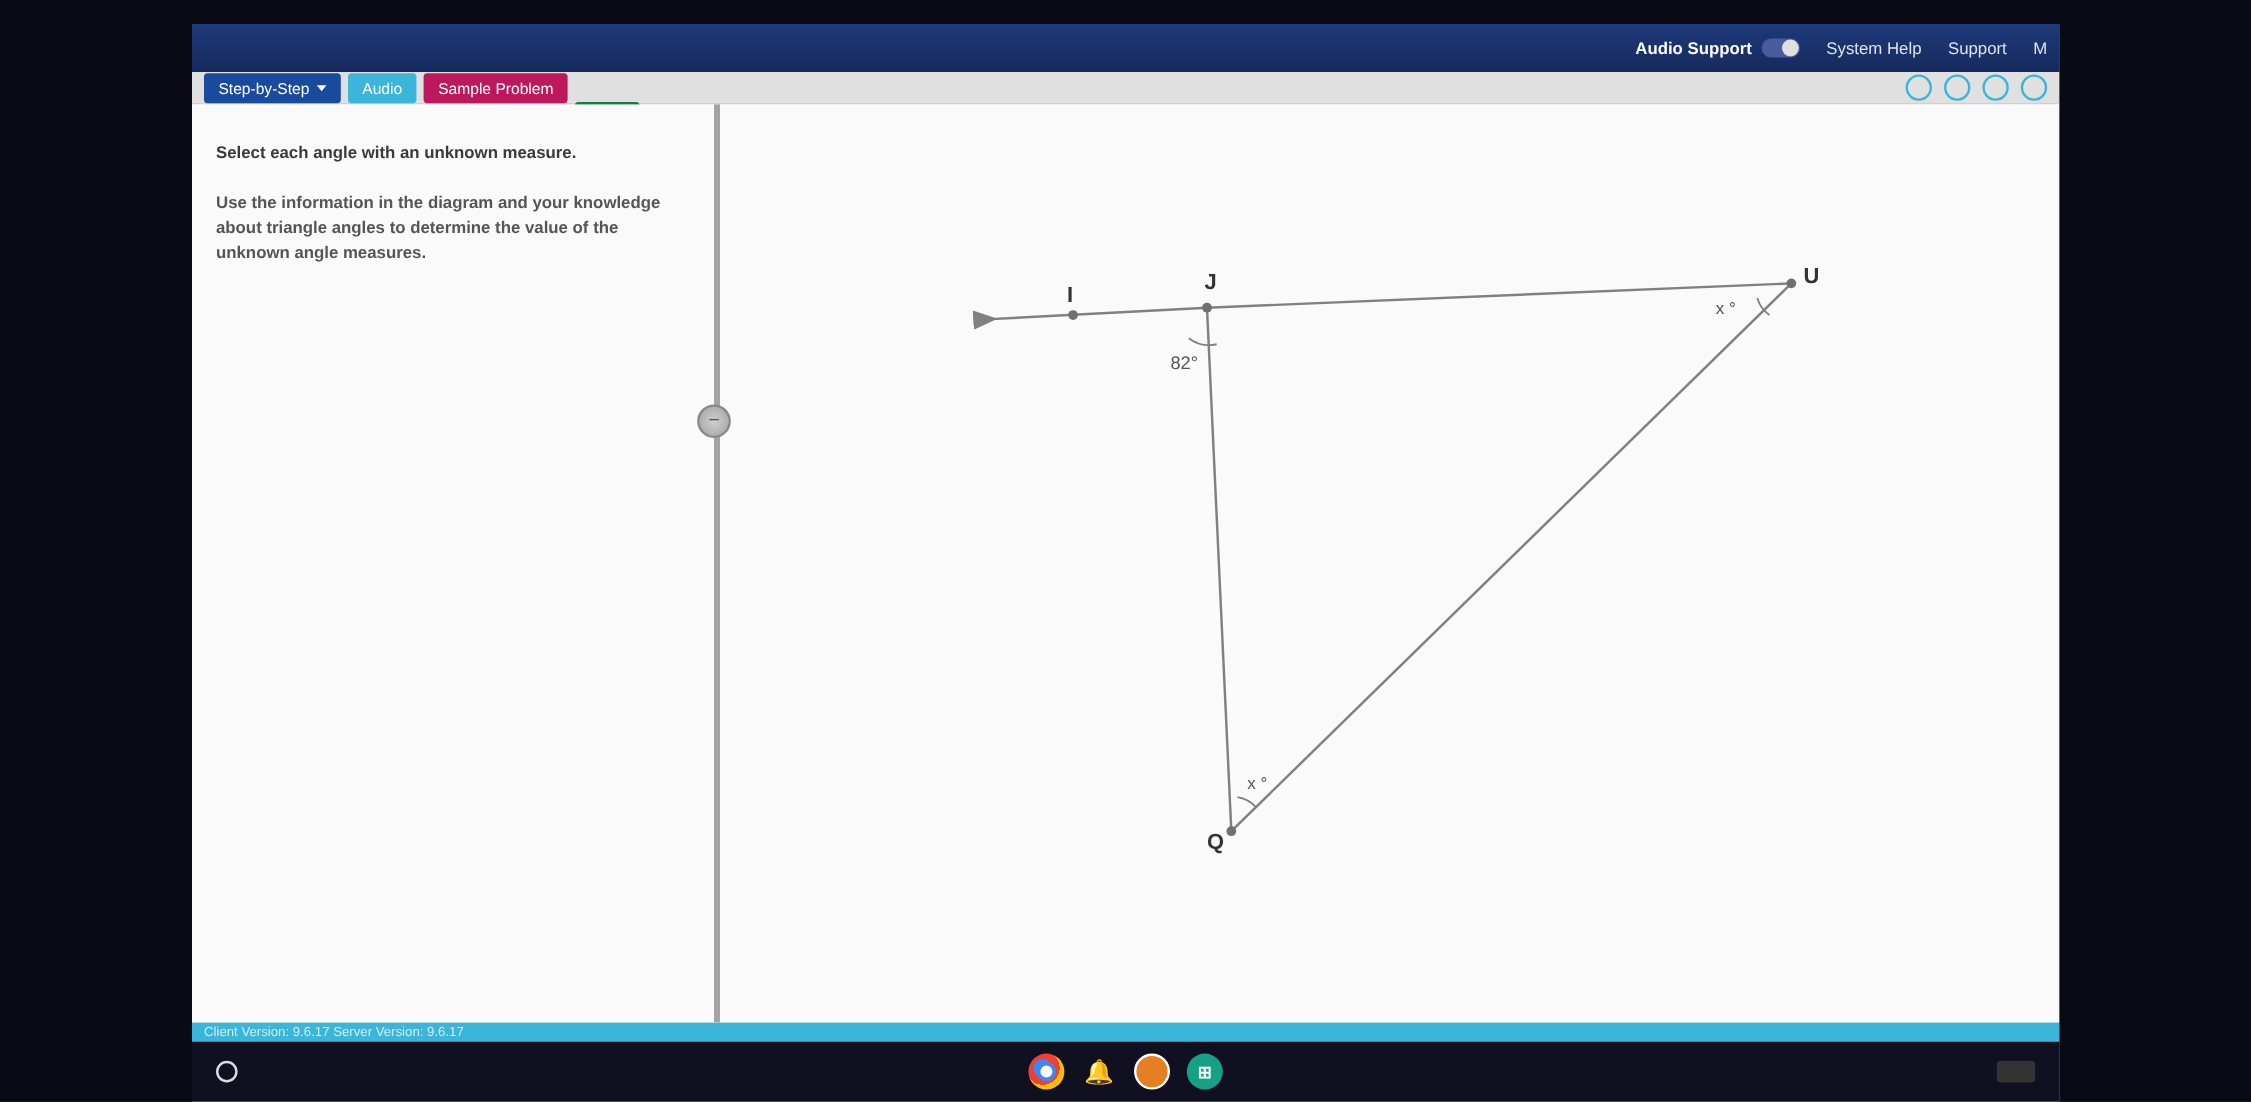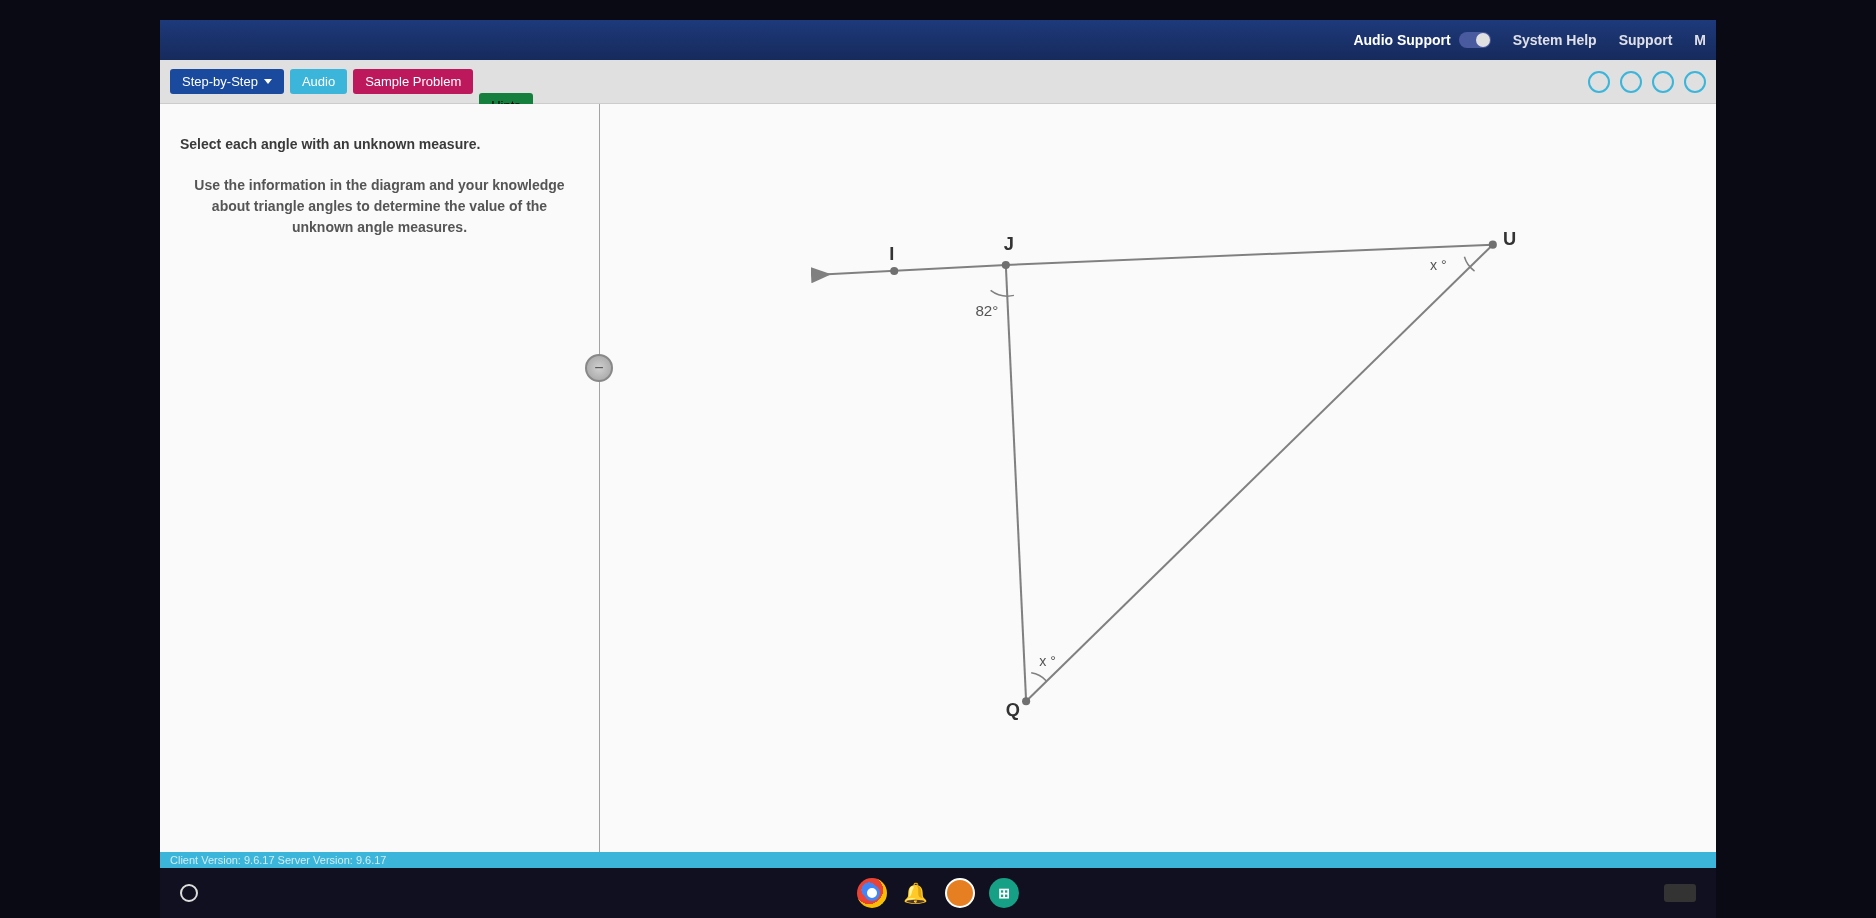--- a/index.html
+++ b/index.html
@@ -59,27 +59,27 @@
       position: absolute;
       width: 14px;
       height: 14px;
       background: #e0e0e0;
       border-radius: 50%;
       top: 1px;
       right: 1px;
     }
     .header-link {
       color: #e0e0e8;
-      font-weight: 700;
+      font-weight: 400;
       cursor: pointer;
     }
     
     .tab-bar {
       background: #e0e0e0;
-      height: 44px;
+      height: 27px;
       display: flex;
       align-items: center;
       padding: 0 10px;
       gap: 6px;
       border-bottom: 1px solid #ccc;
     }
     .tab-btn {
       padding: 5px 12px;
       border-radius: 3px;
       font-size: 13px;
@@ -116,35 +116,34 @@
     
     .main-content {
       flex: 1;
       display: flex;
       background: #fafafa;
       position: relative;
     }
     .left-panel {
       width: 440px;
       padding: 30px 20px;
-      border-right: 1px solid #a3a3a3;
+      border-right: 5px solid #a3a3a3;
       position: relative;
       color: #4a4a4a;
       font-size: 14px;
       line-height: 1.5;
     }
     .instruction-heading {
       font-weight: bold;
       margin-bottom: 20px;
       color: #3a3a3a;
     }
     .instruction-body {
       font-weight: bold;
       color: #555;
-      text-align: center;
     }
     .divider-handle {
       position: absolute;
       right: -14px;
       top: 250px;
       width: 28px;
       height: 28px;
       background: radial-gradient(circle, #d0d0d0, #a0a0a0);
       border: 2px solid #888;
       border-radius: 50%;

